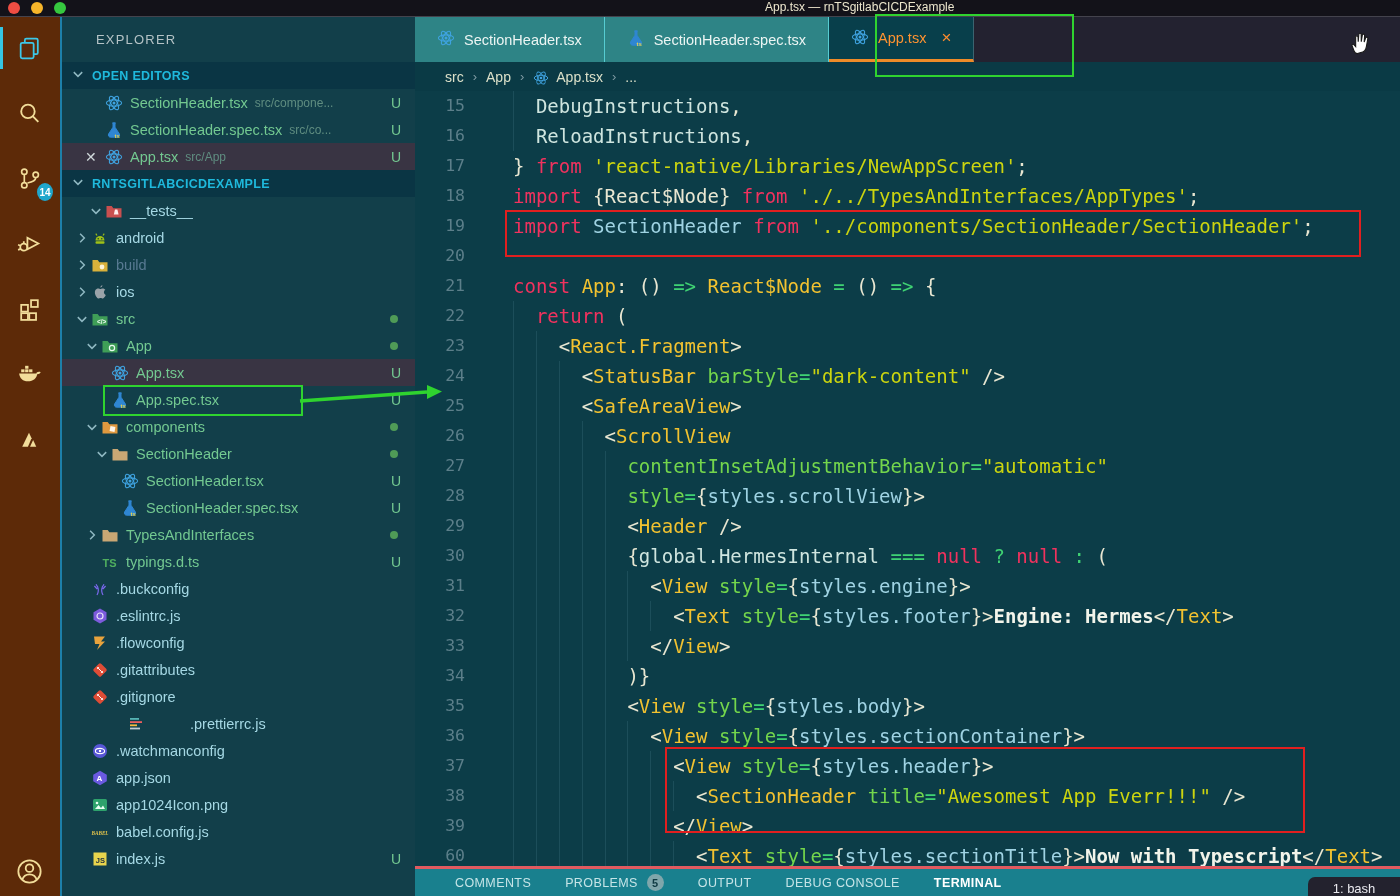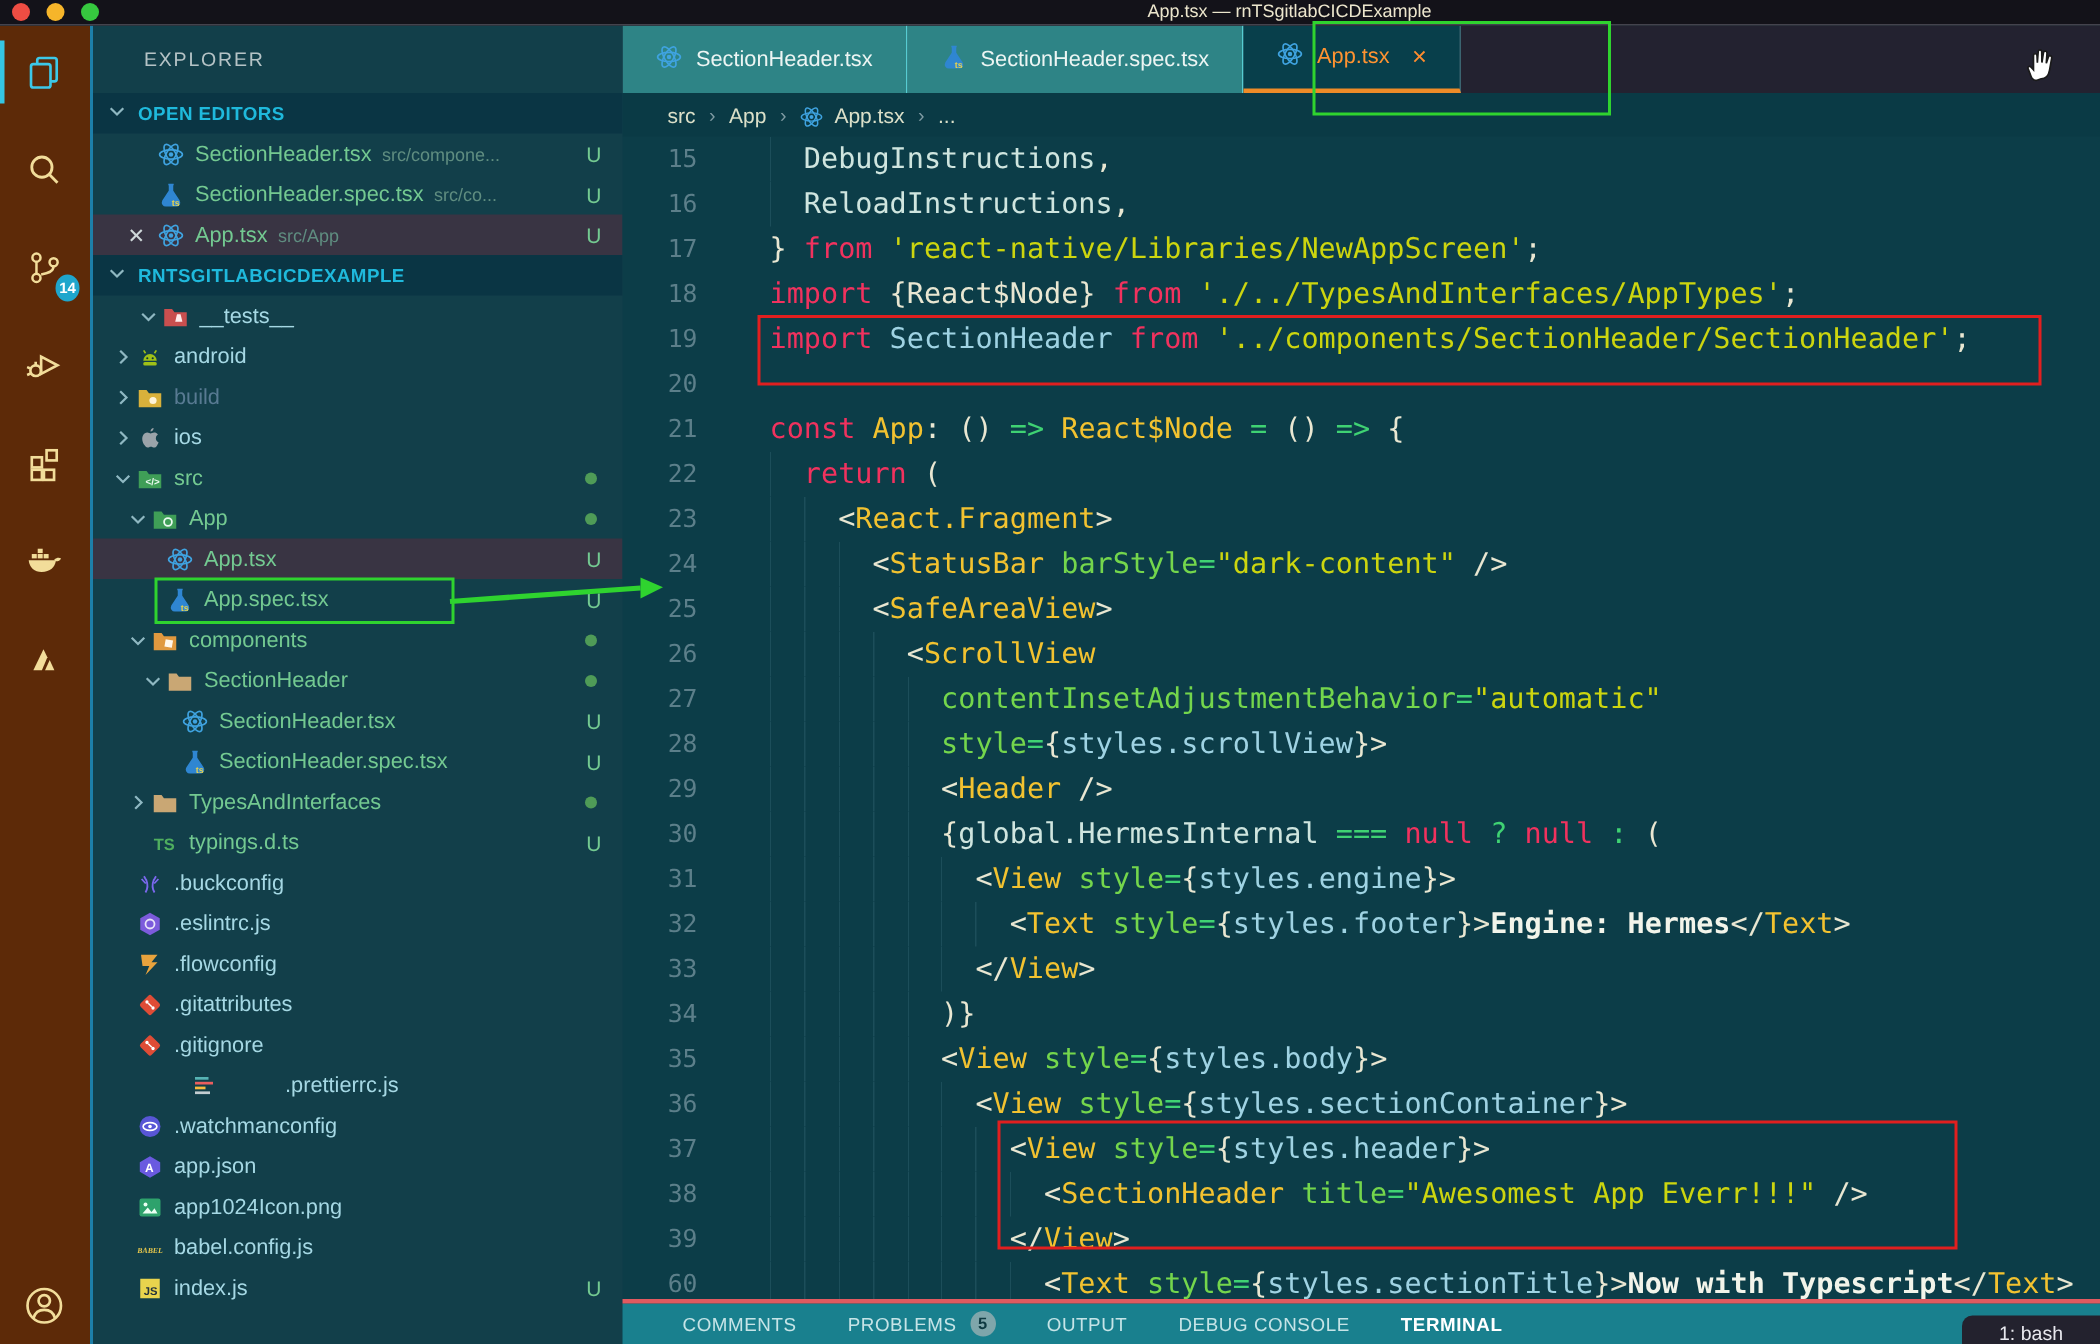--- a/index.html
+++ b/index.html
@@ -227,21 +227,21 @@
         <span class="badge-u">U</span>
       </div>
     </div>
   <div class="sec-header">
     <span class="hdr-chev"><svg viewBox="0 0 15 15" width="14" height="14">
           <path d="M3 5.5l4.5 4.5L12 5.5" fill="none" stroke="#8fb8c2" stroke-width="1.6"></path>
         </svg></span>
     <span>RNTSGITLABCICDEXAMPLE</span>
   </div>
   <div id="tree">
-      <div class="row" style="padding-left: 30px;">
+      <div class="row" style="padding-left: 13px; margin-left: 14px;">
         <span class="chev">
           <svg viewBox="0 0 15 15" width="14" height="14">
             <path d="M3 5.5l4.5 4.5L12 5.5" fill="none" stroke="#8fb8c2" stroke-width="1.6"></path>
           </svg>
         </span>
         <span class="icon">
           <svg viewBox="0 0 18 18" width="18" height="18">
             <path d="M1.5 4h5.2l1.6 2.2h8.2v9.3h-15z" fill="#c94f4f"></path>
             <path d="M10 7.5h2.4l1.2 5h-4.8z" fill="#ffecec"></path>
           </svg>

